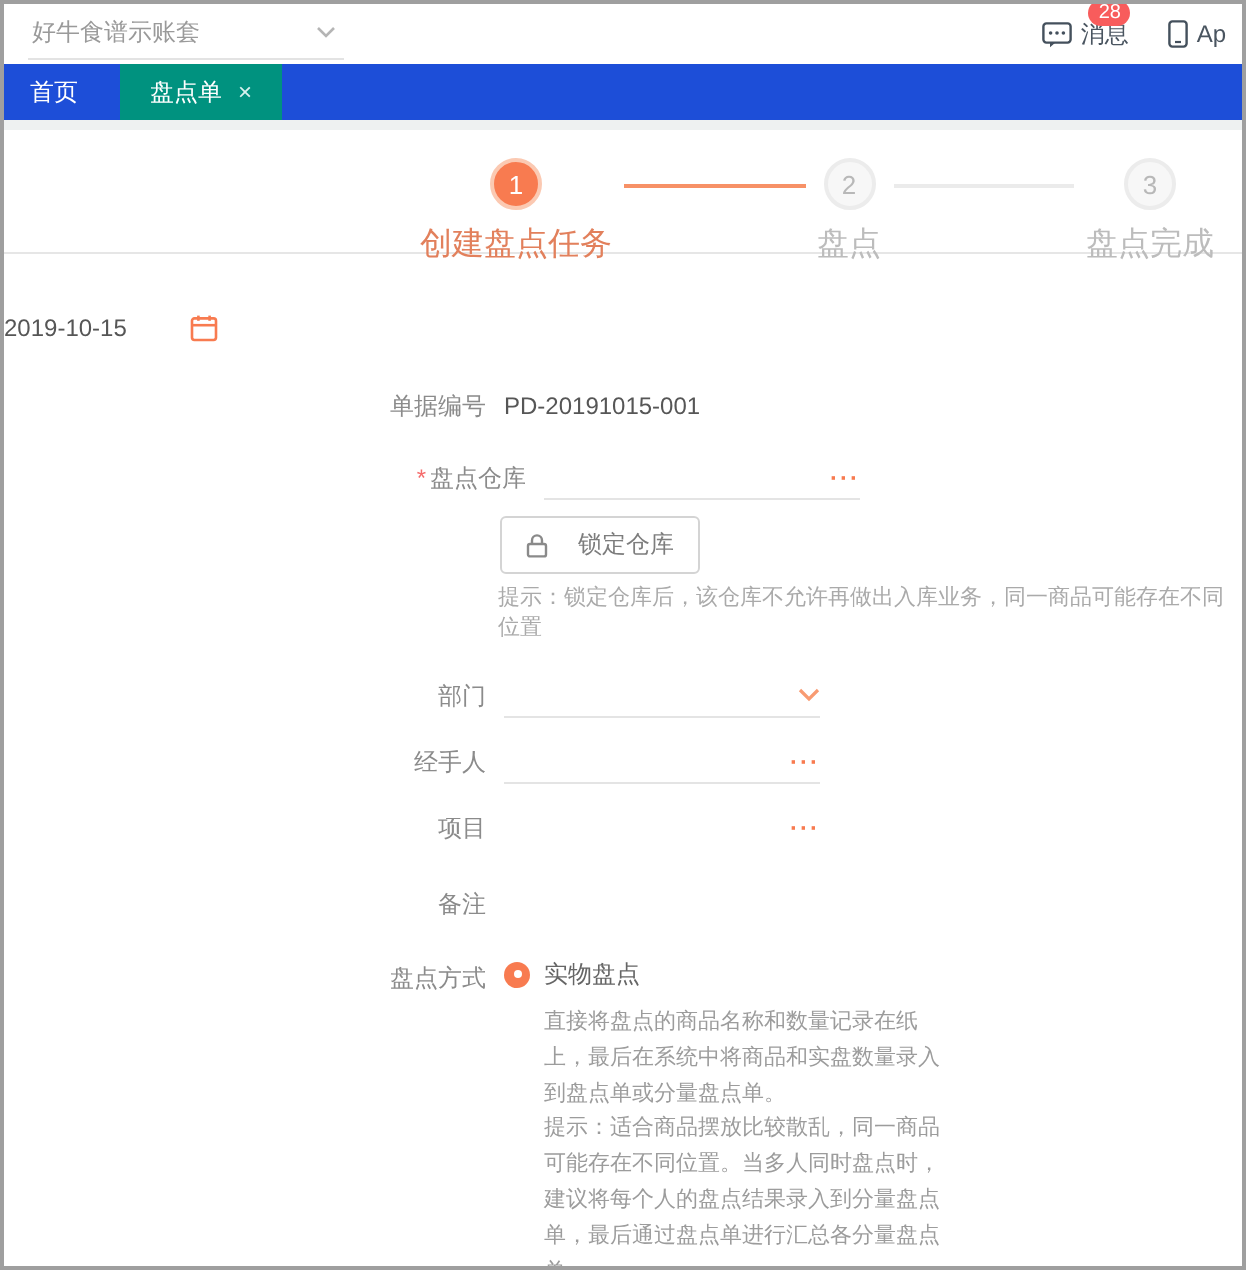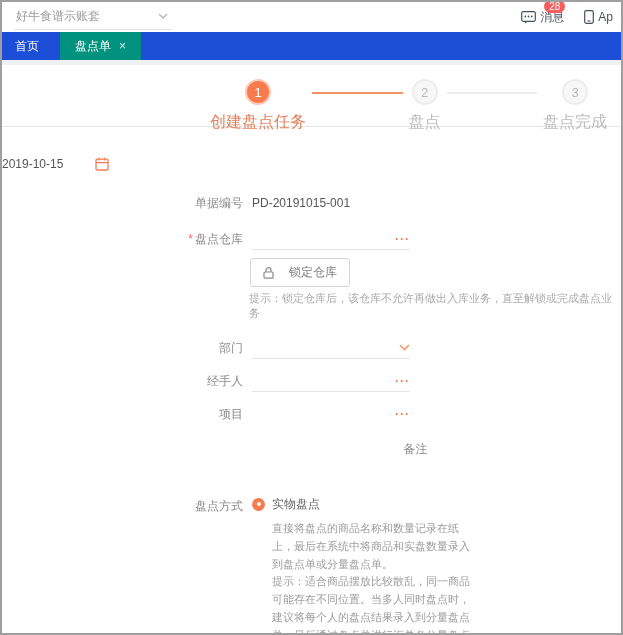--- a/index.html
+++ b/index.html
@@ -151,42 +151,42 @@
             </svg>
         </span>
       </div>
     </div>
 
     <div class="row" style="margin-bottom:14px;margin-top:17px;">
       <div class="flabel">单据编号</div>
       <div class="fvalue">PD-20191015-001</div>
     </div>
 
-    <div class="row" style="margin-bottom:2px;">
+    <div class="row" style="margin-bottom:2px;padding-left:20px;">
       <div class="flabel">
         <span class="req">*</span><span>盘点仓库</span>
       </div>
       <div class="fvalue line-box">
         <span></span>
         <span class="ellipsis-btn">···</span>
       </div>
     </div>
 
     <div class="lock-row">
       <button class="lock-btn">
         <span>
           <svg width="11" height="12" viewBox="0 0 11 12">
               <rect x="1" y="5" width="9" height="6.2" rx="1" fill="none" stroke="#8a8a8a" stroke-width="1.2"></rect>
               <path d="M3 5 V3.2 a2.5 2.5 0 0 1 5 0 V5" fill="none" stroke="#8a8a8a" stroke-width="1.2"></path>
             </svg>
         </span>
         <span>锁定仓库</span>
       </button>
     </div>
-    <div class="hint">提示：锁定仓库后，该仓库不允许再做出入库业务，直至解锁或完成盘点业务</div>
+    <div class="hint">提示：锁定仓库后，该仓库不允许再做出入库业务，同一商品可能存在不同位置</div>
 
     <div class="row">
       <div class="flabel">部门</div>
       <div class="fvalue line-box">
         <span></span>
         <span>
           <svg width="11" height="7" viewBox="0 0 11 7">
               <polyline points="1,1 5.5,5.5 10,1" fill="none" stroke="#f89b72" stroke-width="1.6"></polyline>
             </svg>
         </span>
@@ -202,21 +202,21 @@
     </div>
 
     <div class="row">
       <div class="flabel">项目</div>
       <div class="fvalue plain-box">
         <span></span>
         <span class="ellipsis-btn">···</span>
       </div>
     </div>
 
-    <div class="row" style="margin-top:16px;flex-direction:column;">
+    <div class="row" style="margin-top:16px;">
       <div class="flabel">备注</div>
       <div class="fvalue plain-box">
         <span></span>
       </div>
     </div>
 
     <div class="method-row">
       <div class="flabel" style="padding-top:2px;">盘点方式</div>
       <div class="method-col">
 

